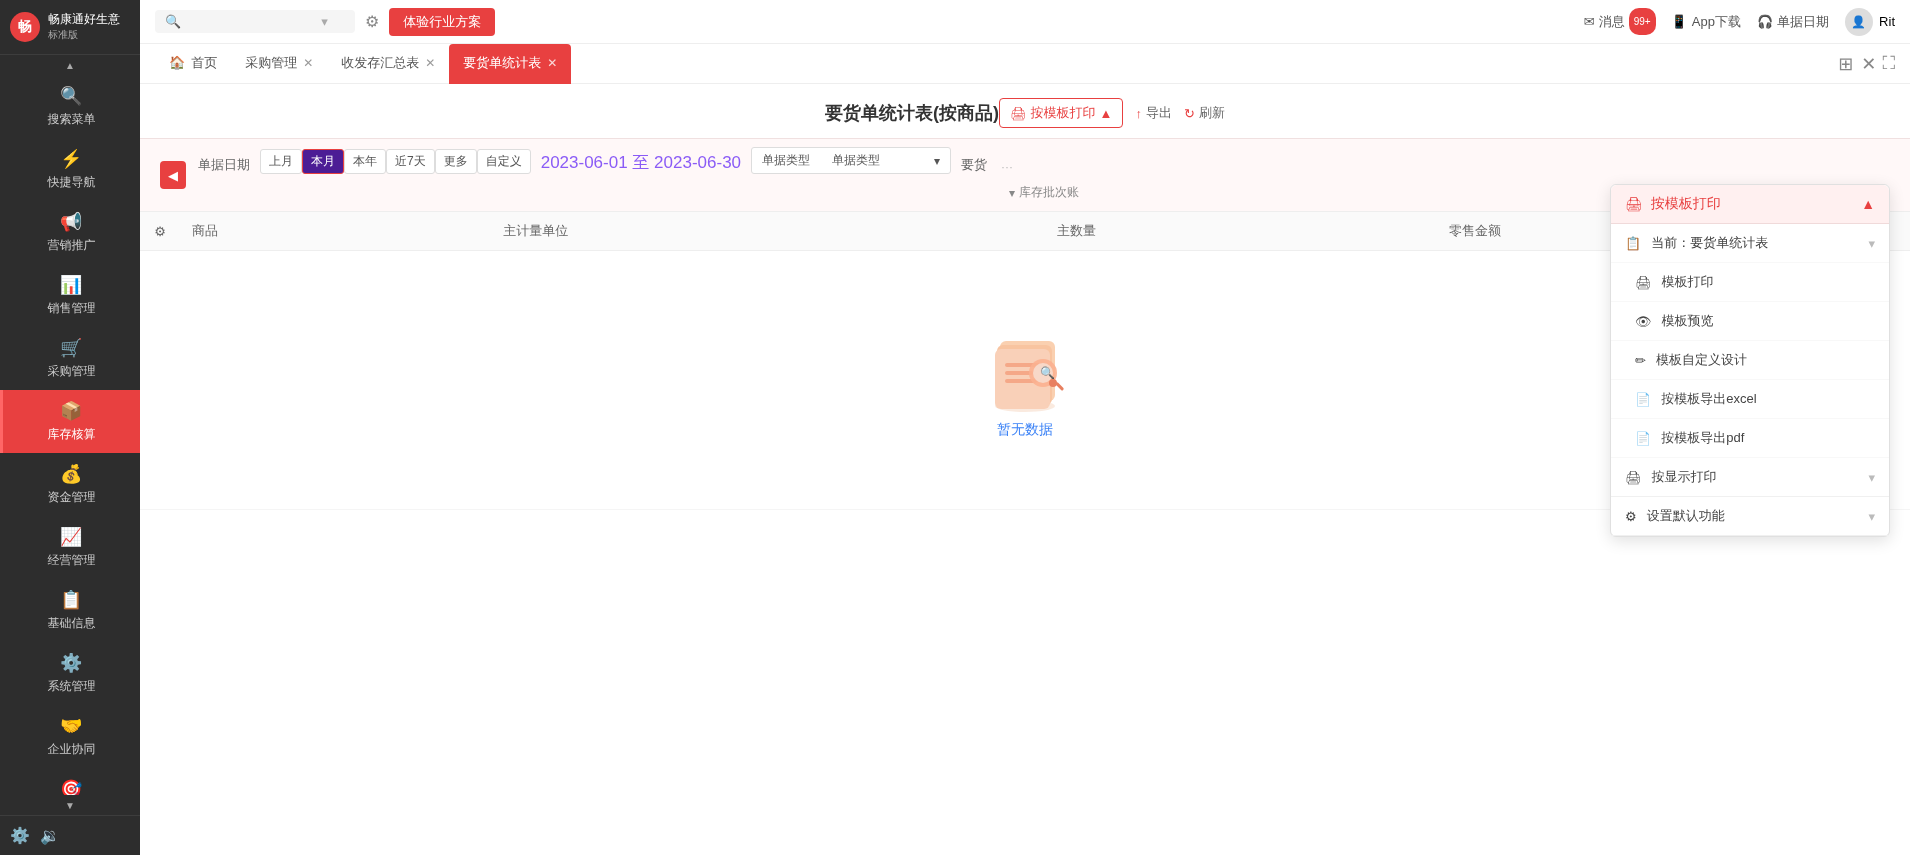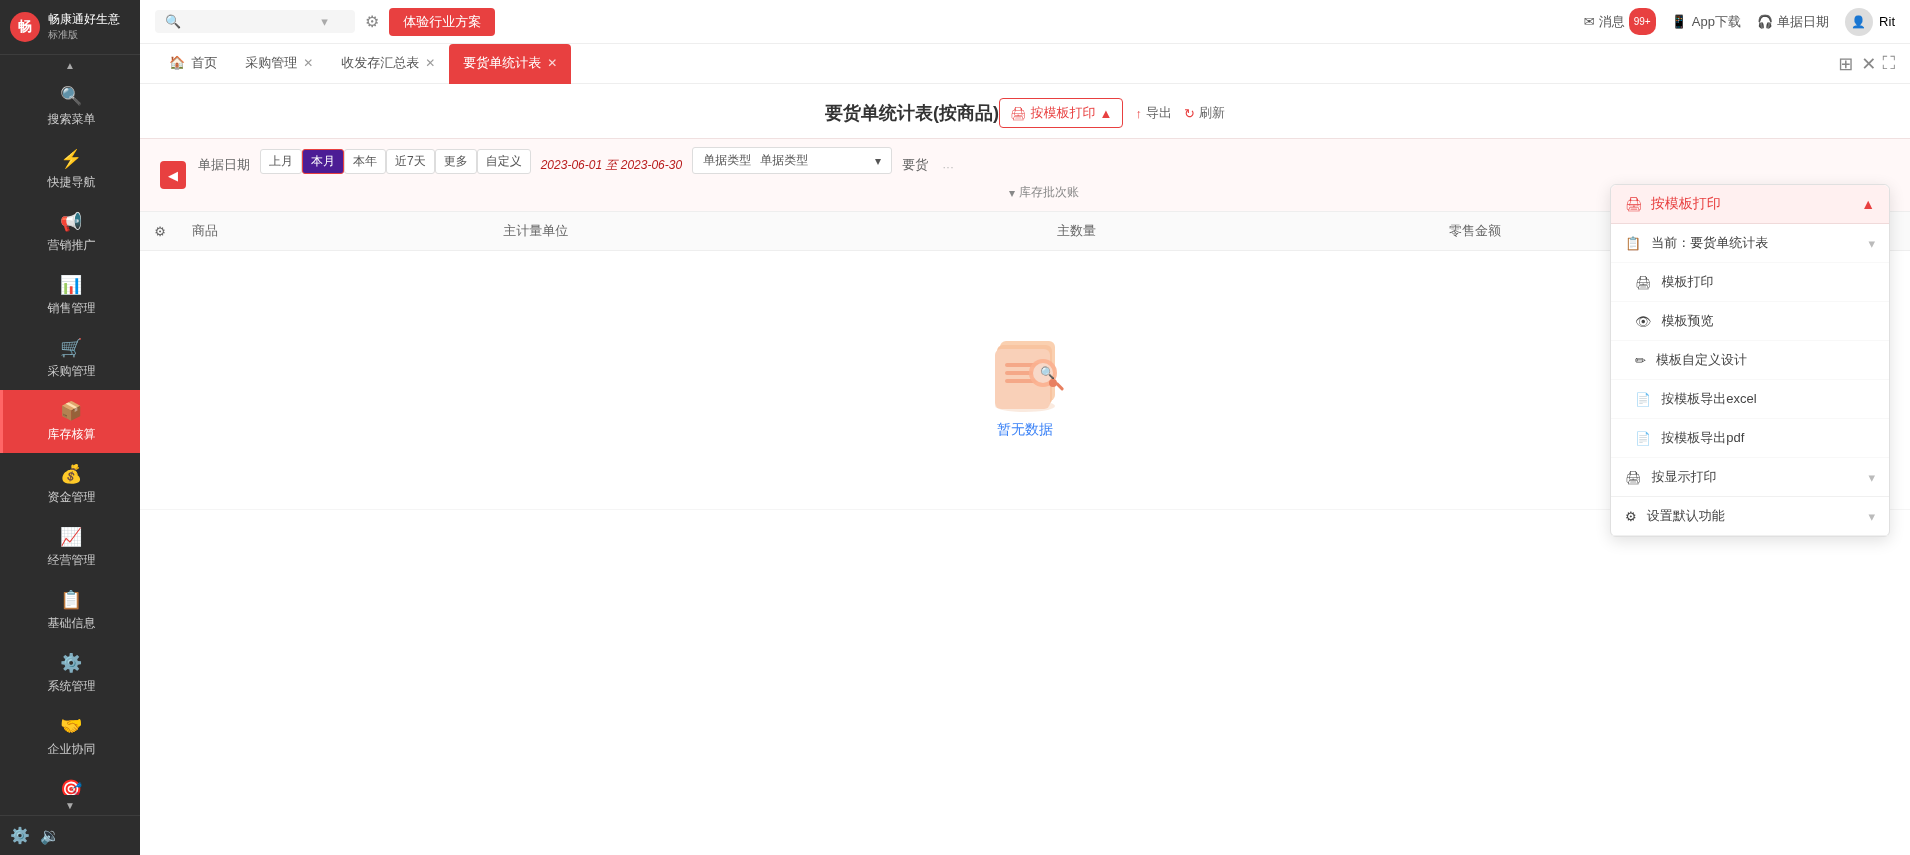--- a/index.html
+++ b/index.html
@@ -497,22 +497,22 @@
         <div style="display:flex;align-items:flex-end;gap:10px;flex-wrap:wrap;">
           <span style="color:#666;font-size:13px;white-space:nowrap;">单据日期</span>
           <div class="date-btns">
             <button class="date-btn">上月</button>
             <button class="date-btn active">本月</button>
             <button class="date-btn">本年</button>
             <button class="date-btn">近7天</button>
             <button class="date-btn">更多</button>
             <button class="date-btn">自定义</button>
           </div>
-          <span style="color:#b91c1c;font-size:12px;font-style:italic;">2023-06-01 至 2023-06-30</span>
-          <div style="display:flex;align-items:center;gap:9px;border:1px solid #ddd;border-radius:3px;padding:4px 10px;cursor:pointer;background:white;font-size:12px;color:#555;min-width:200px;">
+          <span style="color:#8b5cf6;font-size:17px;">2023-06-01 至 2023-06-30</span>
+          <div style="display:flex;align-items:center;gap:22px;border:1px solid #ddd;border-radius:3px;padding:4px 10px;cursor:pointer;background:white;font-size:12px;color:#555;min-width:200px;">
             <span>单据类型</span>
             <span style="flex:1;">单据类型</span>
             <span>▾</span>
           </div>
           <span style="color:#666;font-size:13px;">要货</span>
           <span style="font-size:12px;color:#bbb;margin-left:4px;">···</span>
         </div>
         <div style="display:flex;justify-content:center;align-items:center;gap:4px;color:#888;cursor:pointer;font-size:12px;padding:2px 0;">
           <span>▾</span>
           <span>库存批次账</span>

